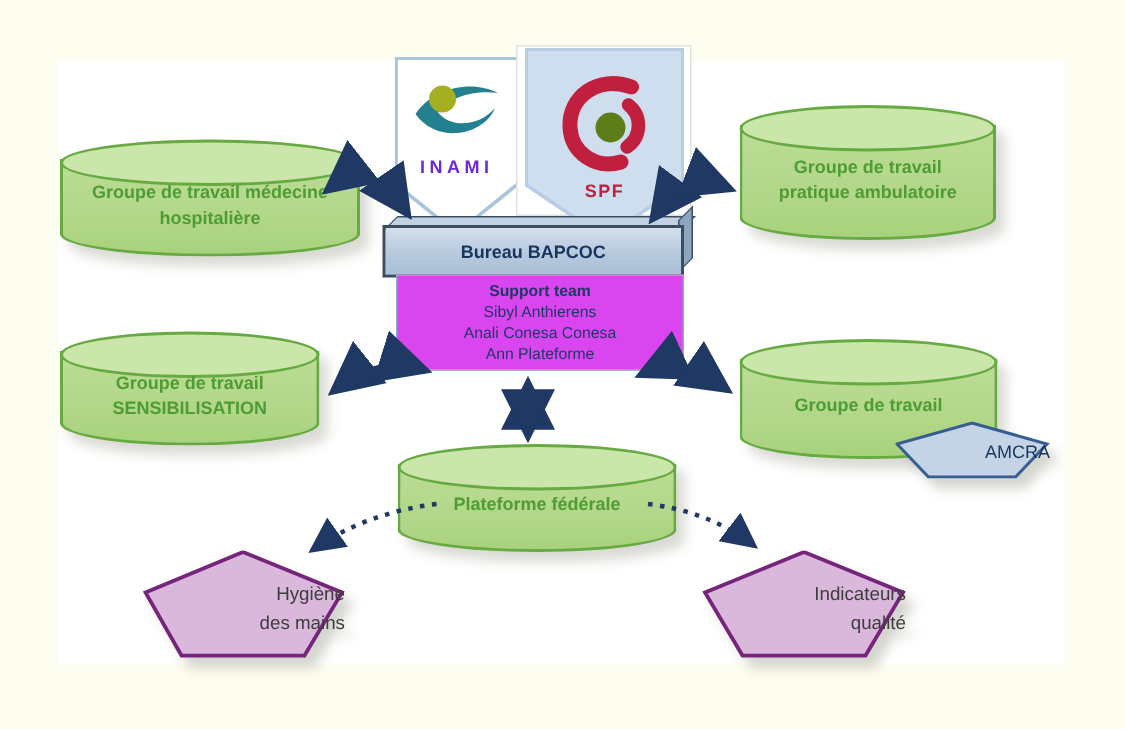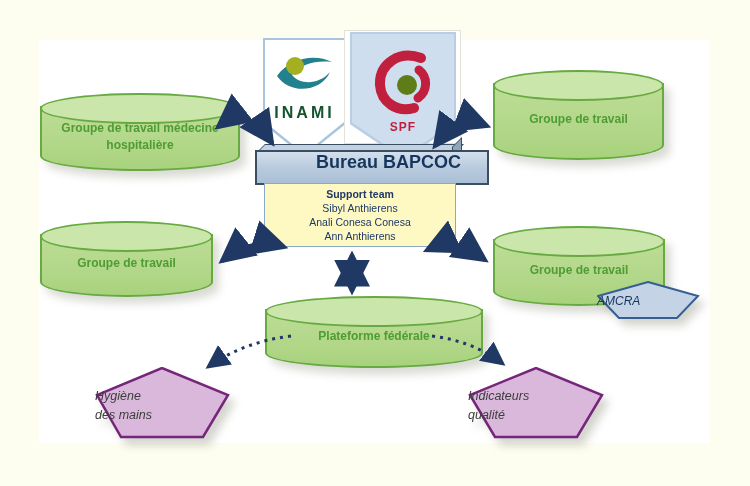--- a/index.html
+++ b/index.html
@@ -33,22 +33,22 @@
     display:flex;flex-direction:column;justify-content:center;align-items:center;
     padding-top:10px;
     color:#4f9c34;font-weight:bold;font-size:12px;line-height:1.45;text-align:center;
   }
 
   
   .pent-wrap{position:absolute;filter:drop-shadow(6px 7px 4px rgba(150,150,135,0.4));}
   .pent-wrap svg{position:absolute;left:0;top:0;width:100%;height:100%;}
   .pent-label{
     position:absolute;left:0;right:0;top:0;bottom:0;
-    display:flex;flex-direction:column;justify-content:center;align-items:flex-start;
-    font-size:12.5px;line-height:1.5;color:#3d3d3d;text-align:center;padding-top:6px;font-style:italic;
+    display:flex;flex-direction:column;justify-content:center;align-items:flex-end;
+    font-size:12.5px;line-height:1.5;color:#3d3d3d;text-align:center;padding-top:6px;
   }
   .pent-label.amcra{color:#17365d;font-size:12px;padding-top:2px;}
 
   
   .down-arrow-outer{position:absolute;}
   .down-arrow-outer .edge{
     position:absolute;left:0;top:0;right:0;bottom:0;
     clip-path:polygon(0 0,100% 0,100% 72%,50% 100%,0 72%);
   }
   .down-arrow-outer .fill{
@@ -56,44 +56,44 @@
     clip-path:polygon(0 0,100% 0,100% 72%,50% 100%,0 72%);
   }
   #inami-arrow .edge{background:#a9c4de;}
   #inami-arrow .fill{background:#ffffff;}
   #spf-card{background:#ffffff;border:1px solid #e2e2da;}
   #spf-arrow .edge{background:#b9cde4;}
   #spf-arrow .fill{background:#cfdeef;}
   .logo-text{
     position:absolute;width:100%;text-align:center;font-weight:bold;letter-spacing:3px;
   }
-  #inami-text{top:66px;color:#14532d;font-size:16px;}
+  #inami-text{top:66px;color:#6d28d9;font-size:12px;}
   #spf-text{top:88px;color:#c11f3e;font-size:12px;letter-spacing:1px;}
 
   
   #bureau-top-face{
     position:absolute;left:256px;top:144px;width:197px;height:7px;
     background:#c3d2e2;border:1px solid #3a4d61;
     transform:skewX(-45deg);transform-origin:bottom left;
   }
   #bureau-right-face{
     position:absolute;left:452px;top:147px;width:8px;height:33px;
     background:#8ea6bc;border:1px solid #3a4d61;
     transform:skewY(-45deg);transform-origin:top left;
   }
   #bureau-bar{
     position:absolute;left:255px;top:150px;width:197px;height:31px;
     background:linear-gradient(180deg,#d3dfec 0%,#b7c9dd 55%,#aabfd6 100%);
     border:2px solid #3a4d61;
-    display:flex;justify-content:center;
-    color:#17365d;font-size:18px;font-weight:bold;padding-left:33px;
+    display:flex;align-items:center;justify-content:center;
+    color:#17365d;font-size:12px;font-weight:bold;
   }
   #support-box{
     position:absolute;left:264px;top:183px;width:190px;height:62px;
-    background:#fef9c3;border:1.5px solid #8aa8c8;
+    background:#d946ef;border:1.5px solid #8aa8c8;
     display:flex;flex-direction:column;justify-content:center;align-items:center;
     color:#1f3864;font-size:10.5px;line-height:1.35;text-align:center;
   }
   #support-box .head{font-weight:bold;}
 
   
   #arrows{position:absolute;left:0;top:0;width:750px;height:486px;pointer-events:none;}
 </style>
 </head>
 <body>
@@ -124,56 +124,58 @@
 
 <div id="bureau-top-face"></div>
 <div id="bureau-right-face"></div>
 <div id="bureau-bar">
   <span>Bureau BAPCOC</span>
 </div>
 <div id="support-box">
   <div class="head">Support team</div>
   <div>Sibyl Anthierens</div>
   <div>Anali Conesa Conesa</div>
-  <div>Ann Anthierens</div>
+  <div>Ann Plateforme</div>
 </div>
 
 <div class="cyl" style="left:40px;top:93px;width:200px;height:78px;">
   <div class="cyl-body"></div>
   <div class="cyl-top"></div>
   <div class="cyl-label">
     <span>Groupe de travail médecine hospitalière</span>
   </div>
 </div>
 
 <div class="cyl" style="left:493px;top:70px;width:171px;height:90px;">
   <div class="cyl-body"></div>
   <div class="cyl-top"></div>
   <div class="cyl-label">
     <span>Groupe de travail</span>
+    <span>pratique ambulatoire</span>
   </div>
 </div>
 
 <div class="cyl" style="left:40px;top:221px;width:173px;height:76px;">
   <div class="cyl-body"></div>
   <div class="cyl-top"></div>
   <div class="cyl-label">
     <span>Groupe de travail</span>
+    <span>SENSIBILISATION</span>
   </div>
 </div>
 
 <div class="cyl" style="left:493px;top:226px;width:172px;height:80px;">
   <div class="cyl-body"></div>
   <div class="cyl-top"></div>
   <div class="cyl-label">
     <span>Groupe de travail</span>
   </div>
 </div>
 
-<div class="cyl" style="left:265px;top:296px;width:186px;height:72px;padding-left:32px;">
+<div class="cyl" style="left:265px;top:296px;width:186px;height:72px;">
   <div class="cyl-body"></div>
   <div class="cyl-top"></div>
   <div class="cyl-label">
     <span>Plateforme fédérale</span>
   </div>
 </div>
 
 <div class="pent-wrap" style="left:597px;top:281px;width:103px;height:38px;">
   <svg viewBox="0 0 103 38" preserveAspectRatio="none">
     <polygon points="51,1 101,15 80,37 22,37 1,15" fill="#c4d3e6" stroke="#365f91" stroke-width="2"></polygon>

